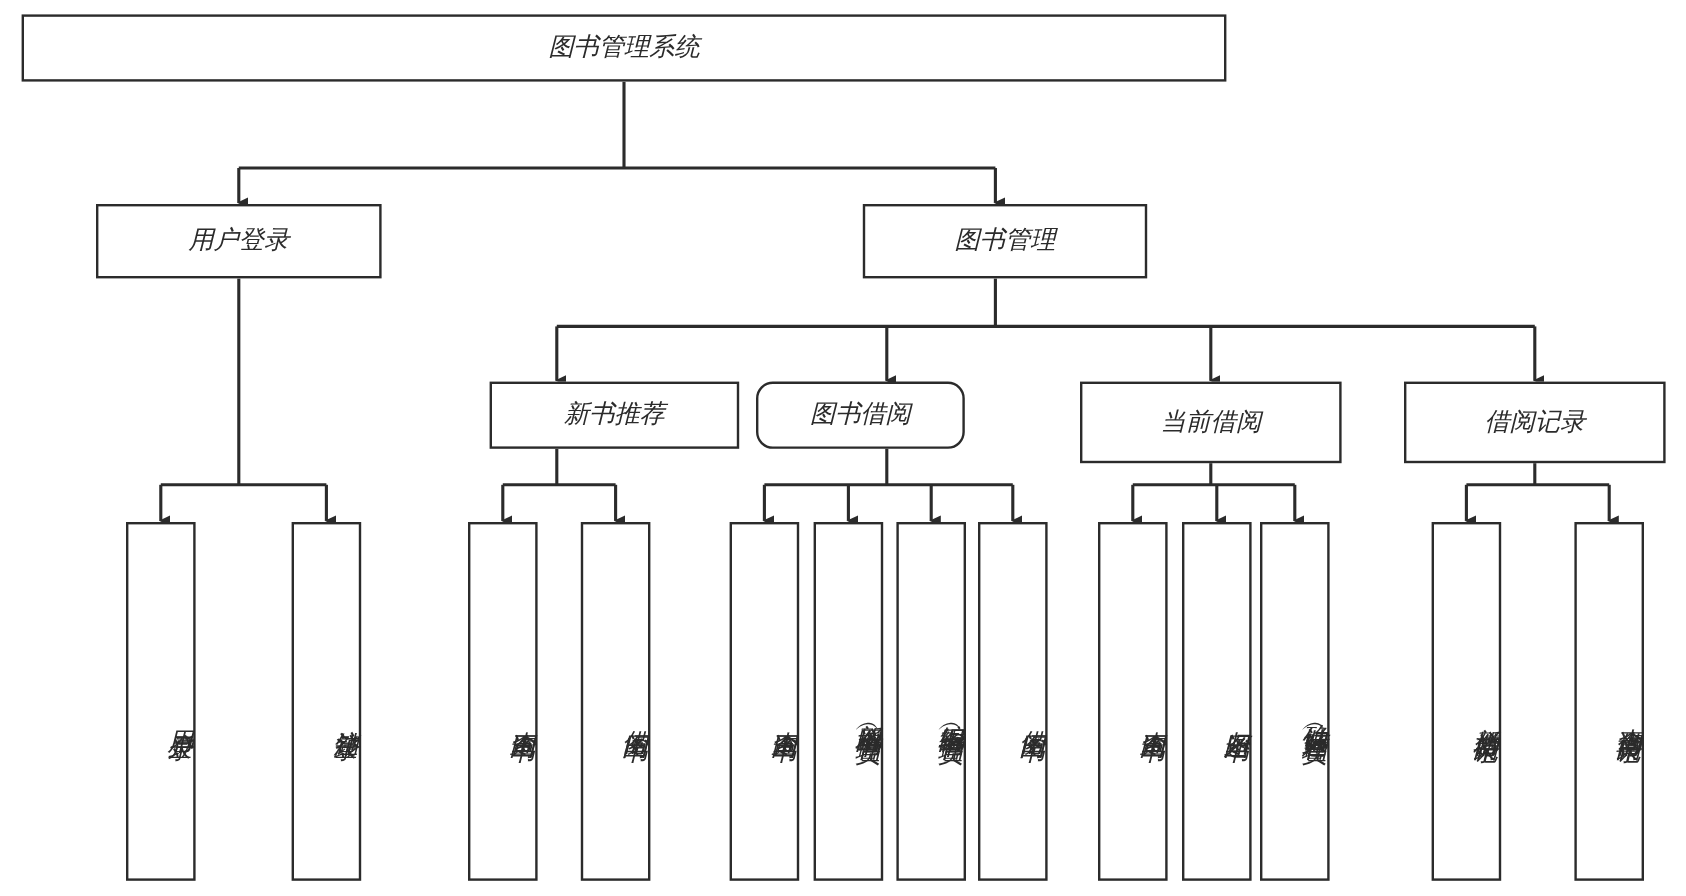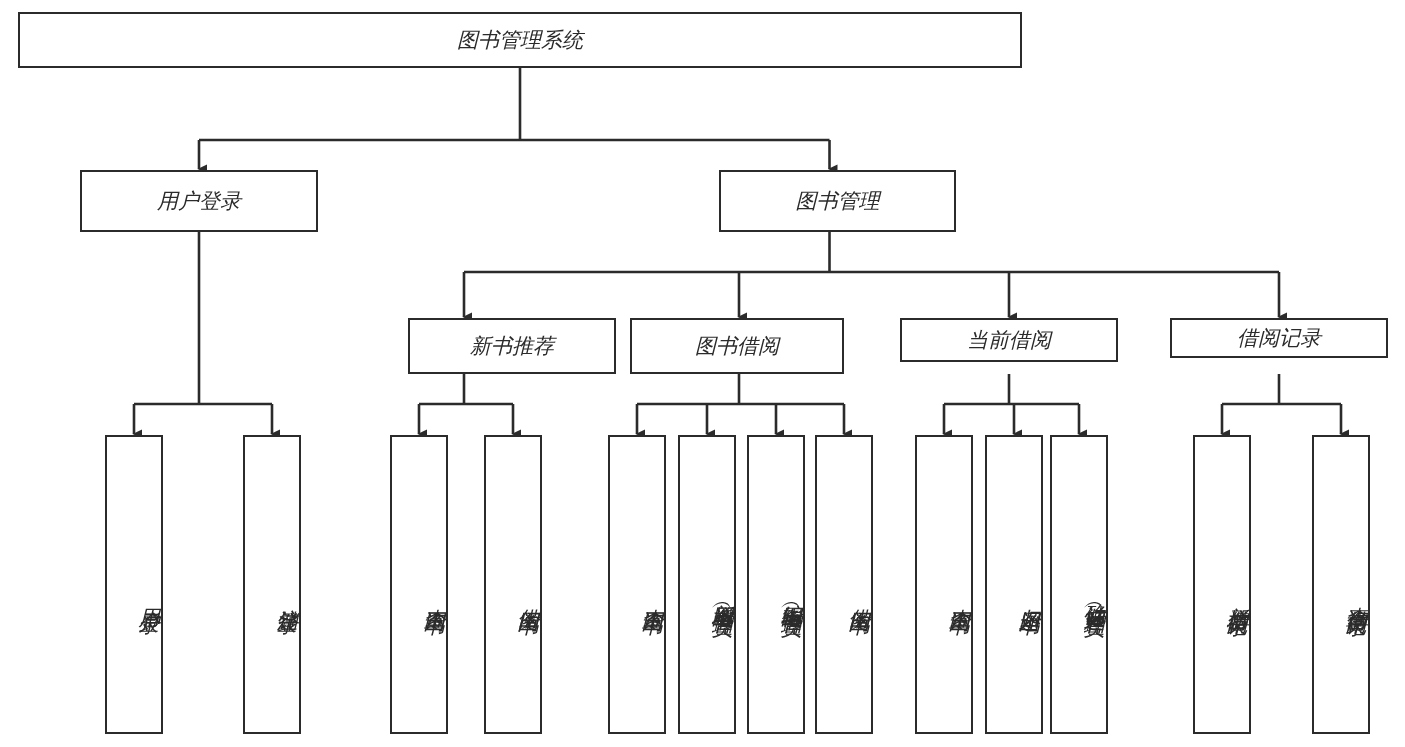--- a/index.html
+++ b/index.html
@@ -118,27 +118,27 @@
       </div>
       <div class="node h" style="left: 80px; top: 170px; width: 238px; height: 62px;">
         <span class="lbl">用户登录</span>
       </div>
       <div class="node h" style="left: 719px; top: 170px; width: 237px; height: 62px;">
         <span class="lbl">图书管理</span>
       </div>
       <div class="node h" style="left: 360px; top: 318px; width: 208px; height: 56px; margin-left: 48px;">
         <span class="lbl">新书推荐</span>
       </div>
-      <div class="node h" style="left: 630px; top: 318px; width: 214px; height: 56px;">
+      <div class="node h" style="left: 630px; top: 318px; width: 174px; height: 56px; border-radius: 14px;">
         <span class="lbl">图书借阅</span>
       </div>
-      <div class="node h" style="left: 900px; top: 318px; width: 218px; height: 44px;">
+      <div class="node h" style="left: 900px; top: 318px; width: 218px; height: 68px;">
         <span class="lbl">当前借阅</span>
       </div>
-      <div class="node h" style="left: 1170px; top: 318px; width: 218px; height: 40px;">
+      <div class="node h" style="left: 1170px; top: 318px; width: 218px; height: 68px;">
         <span class="lbl">借阅记录</span>
       </div>
       <div class="node v" style="left: 105px; top: 435px; width: 58px; height: 299px;">
         <span class="lbl">用户登录</span>
       </div>
       <div class="node v" style="left: 243px; top: 435px; width: 58px; height: 299px;">
         <span class="lbl">注销登录</span>
       </div>
       <div class="node v" style="left: 390px; top: 435px; width: 58px; height: 299px;">
         <span class="lbl">查询图书</span>

